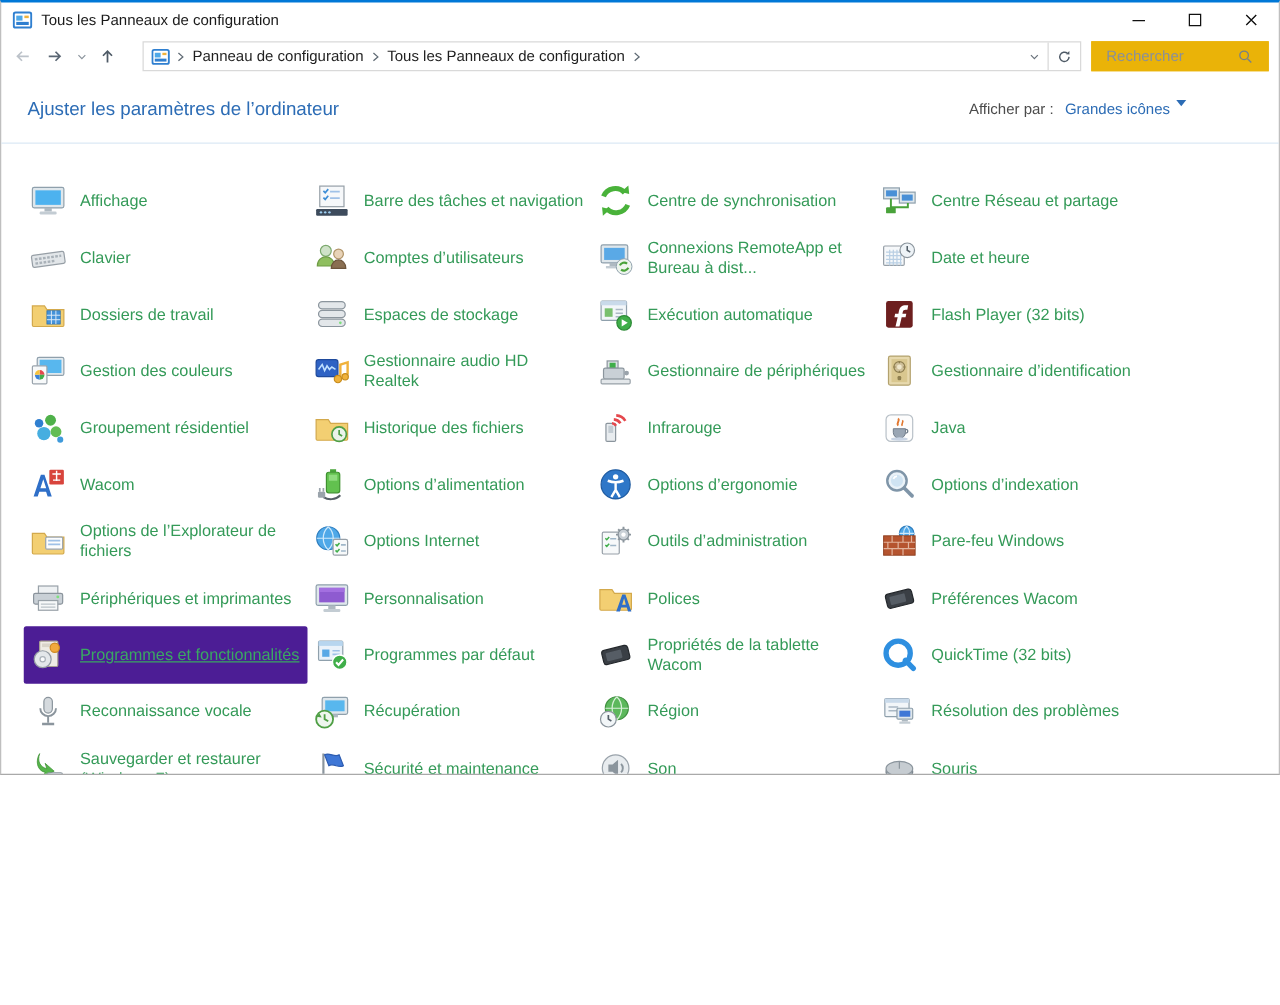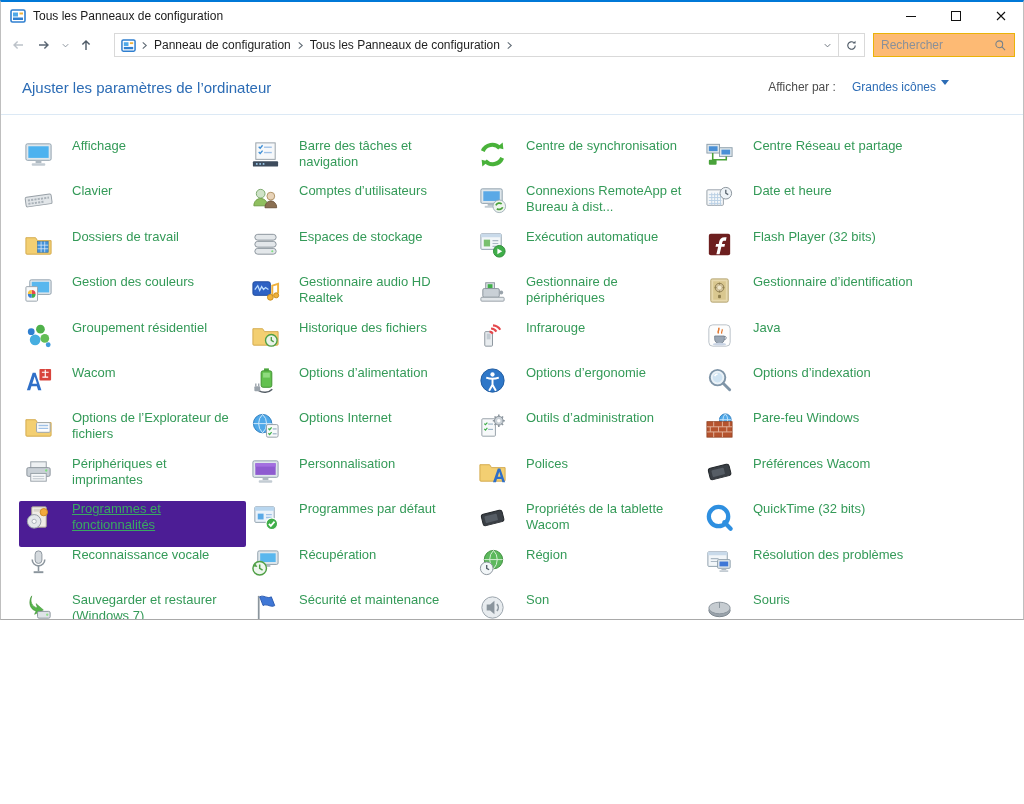--- a/index.html
+++ b/index.html
@@ -17,35 +17,35 @@
   .toolbar{height:30px;flex:none;display:flex;align-items:center;padding:0 8px 0 4px;}
   .navbtn{width:26px;height:26px;display:flex;align-items:center;justify-content:center;flex:none;}
   .navbtn.small{width:16px;}
   .addresswrap{flex:1;height:24px;box-sizing:border-box;border:1px solid #d9d9d9;background:#fff;display:flex;align-items:flex-end;margin-left:15px;}
   .addr-main{flex:1;display:flex;align-items:center;height:100%;padding-left:6px;overflow:hidden;}
   .addr-icon{width:16px;height:16px;flex:none;margin-right:2px;display:flex;align-items:center;}
   .crumb{font-size:12px;color:#1f1f1f;padding:0 4px;white-space:nowrap;}
   .crumb-sep{display:flex;align-items:center;color:#5f6a74;padding:0 2px;}
   .addr-drop{width:22px;height:100%;display:flex;align-items:center;justify-content:center;flex:none;color:#6b747d;}
   .refresh-btn{width:25px;height:100%;border-left:1px solid #d9d9d9;display:flex;align-items:center;justify-content:center;flex:none;color:#4e5a66;}
-  .searchbox{width:142px;height:24px;box-sizing:border-box;border:1px solid #eab308;background:#fdba74;margin-left:8px;display:flex;align-items:center;padding:0 7px;flex:none;}
+  .searchbox{width:142px;height:24px;box-sizing:border-box;border:5px solid #eab308;background:#eab308;margin-left:8px;display:flex;align-items:center;padding:0 7px;flex:none;}
   .searchbox input{border:0;outline:0;padding:0;flex:1;min-width:0;font-size:12px;color:#333;font-family:inherit;background:transparent;}
   .searchbox input::placeholder{color:#8a9099;opacity:1;}
   .search-icon{flex:none;color:#75808a;display:flex;}
   
   .header{height:55px;box-sizing:border-box;flex:none;display:flex;align-items:center;justify-content:space-between;
     padding:0 74px 0 21px;border-bottom:1px solid #dce9f5;}
   .header-title{font-size:15px;color:#2c6cb5;}
-  .viewby{display:flex;align-items:center;font-size:12px;color:#4c4c4c;gap:16px;}
+  .viewby{display:flex;align-items:center;font-size:12px;color:#4c4c4c;gap:9px;}
   .viewby-link{display:flex;gap:5px;color:#2c6cb5;cursor:default;}
   .viewby-caret{width:0;height:0;border-left:4px solid transparent;border-right:4px solid transparent;border-top:5px solid #2c6cb5;}
   
   .content{flex:1;padding:23px 0 0 18px;overflow:hidden;}
   .grid{display:grid;grid-template-columns:repeat(4,227px);grid-template-rows:repeat(12,45.4px);grid-auto-flow:column;}
-  .item{display:flex;gap:18px;padding:0 6px 0 3px;border-radius:2px;}
+  .item{display:flex;align-items:center;gap:10px;padding:0 6px 0 3px;border-radius:2px;}
   .item-icon{width:32px;height:32px;flex:none;display:flex;align-items:center;justify-content:center;}
   .item-icon svg{width:31px;height:31px;display:block;}
   .item-label{font-size:13px;line-height:1.22;color:#349a58;}
   .item.hl{background:#4c1d95;}
   .item.hl .item-label{color:#3aa862;text-decoration:underline;}
 </style>
 </head>
 <body>
 
 <div class="window">

